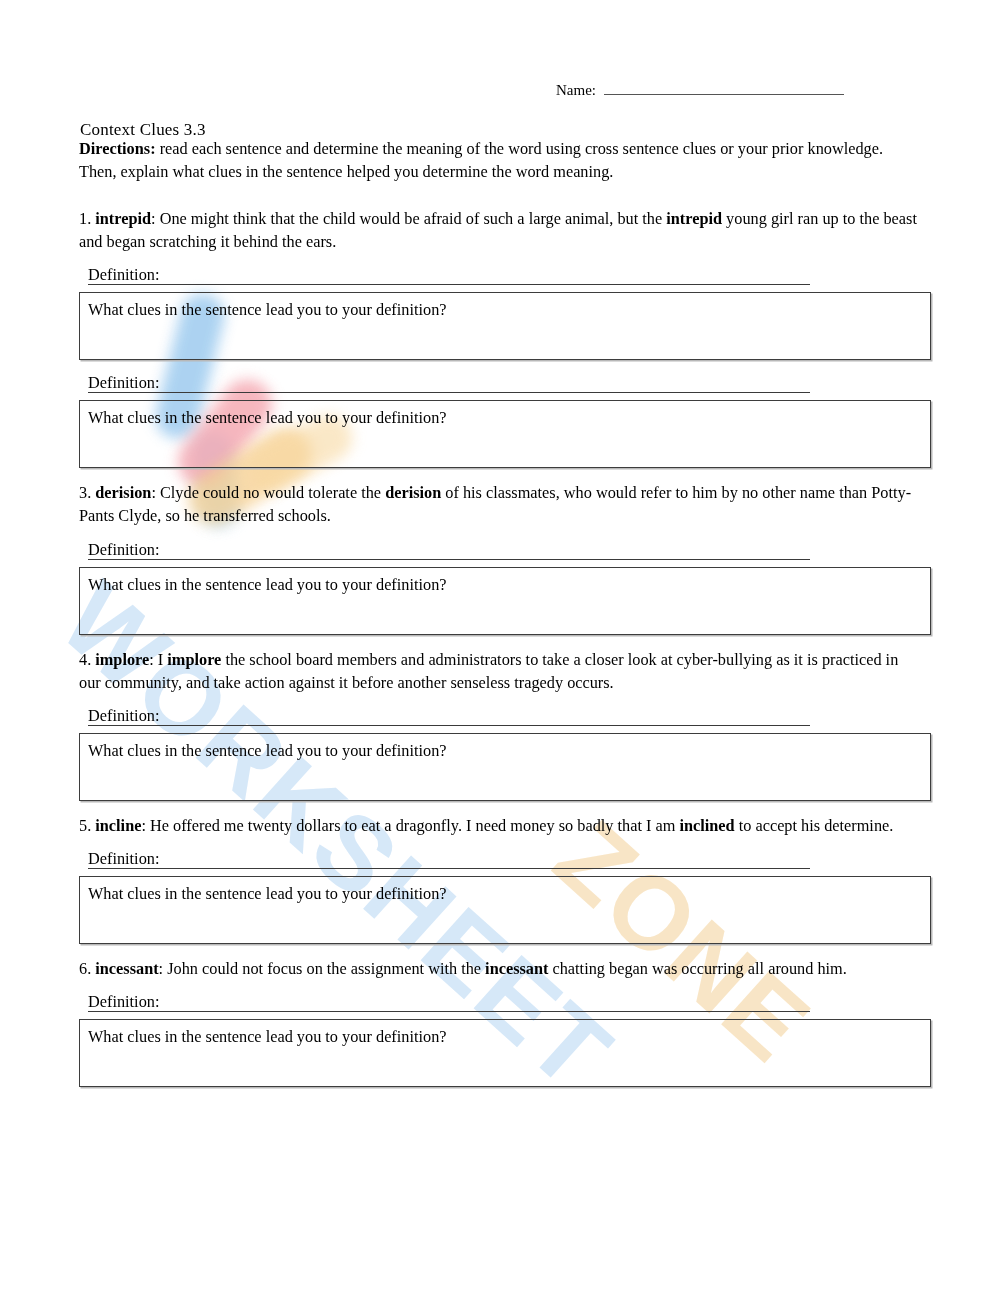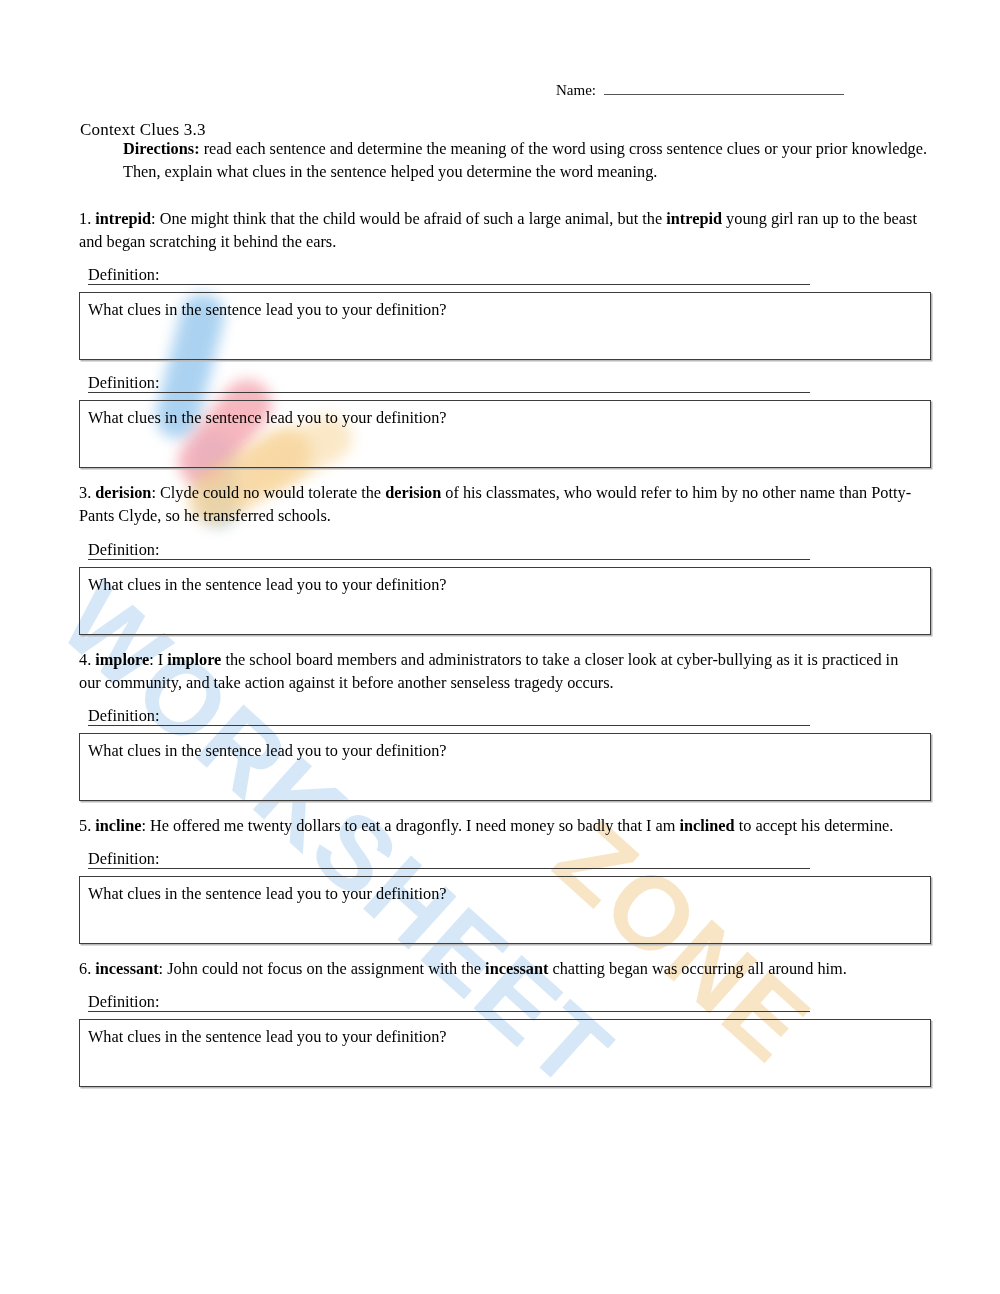--- a/index.html
+++ b/index.html
@@ -124,21 +124,20 @@
   }
 
   .directions {
     position: absolute;
     left: 79px;
     top: 137px;
     width: 840px;
     font-size: 16.3px;
     line-height: 1.42;
     text-align: left;
-    margin-left: 44px;
   }
   .directions b { font-weight: 700; }
 
   .questions {
     position: absolute;
     left: 79px;
     top: 207px;
     width: 850px;
   }
 

